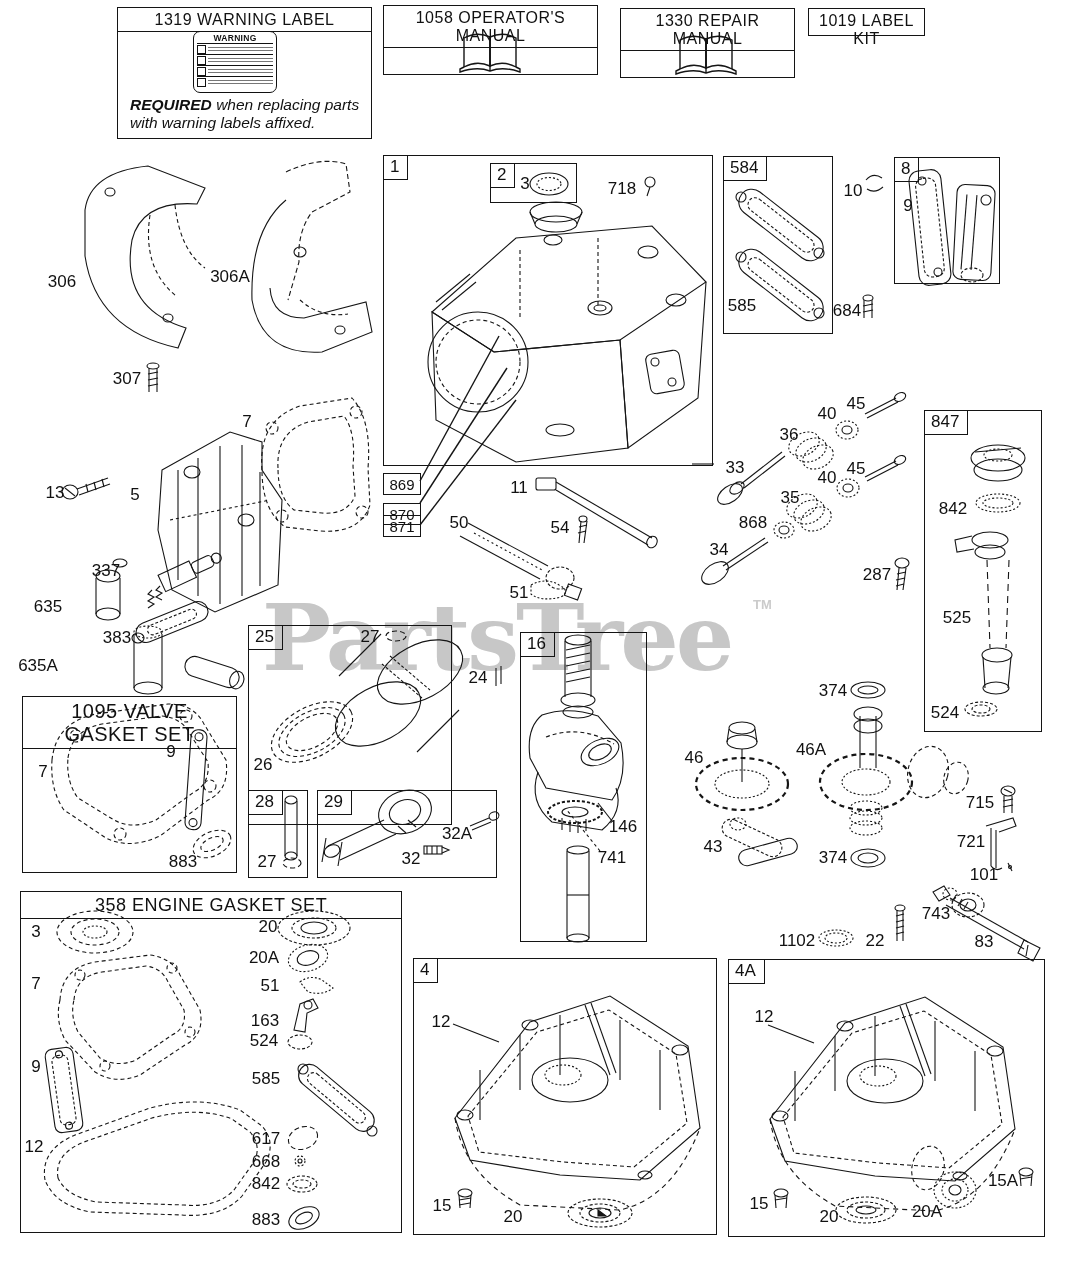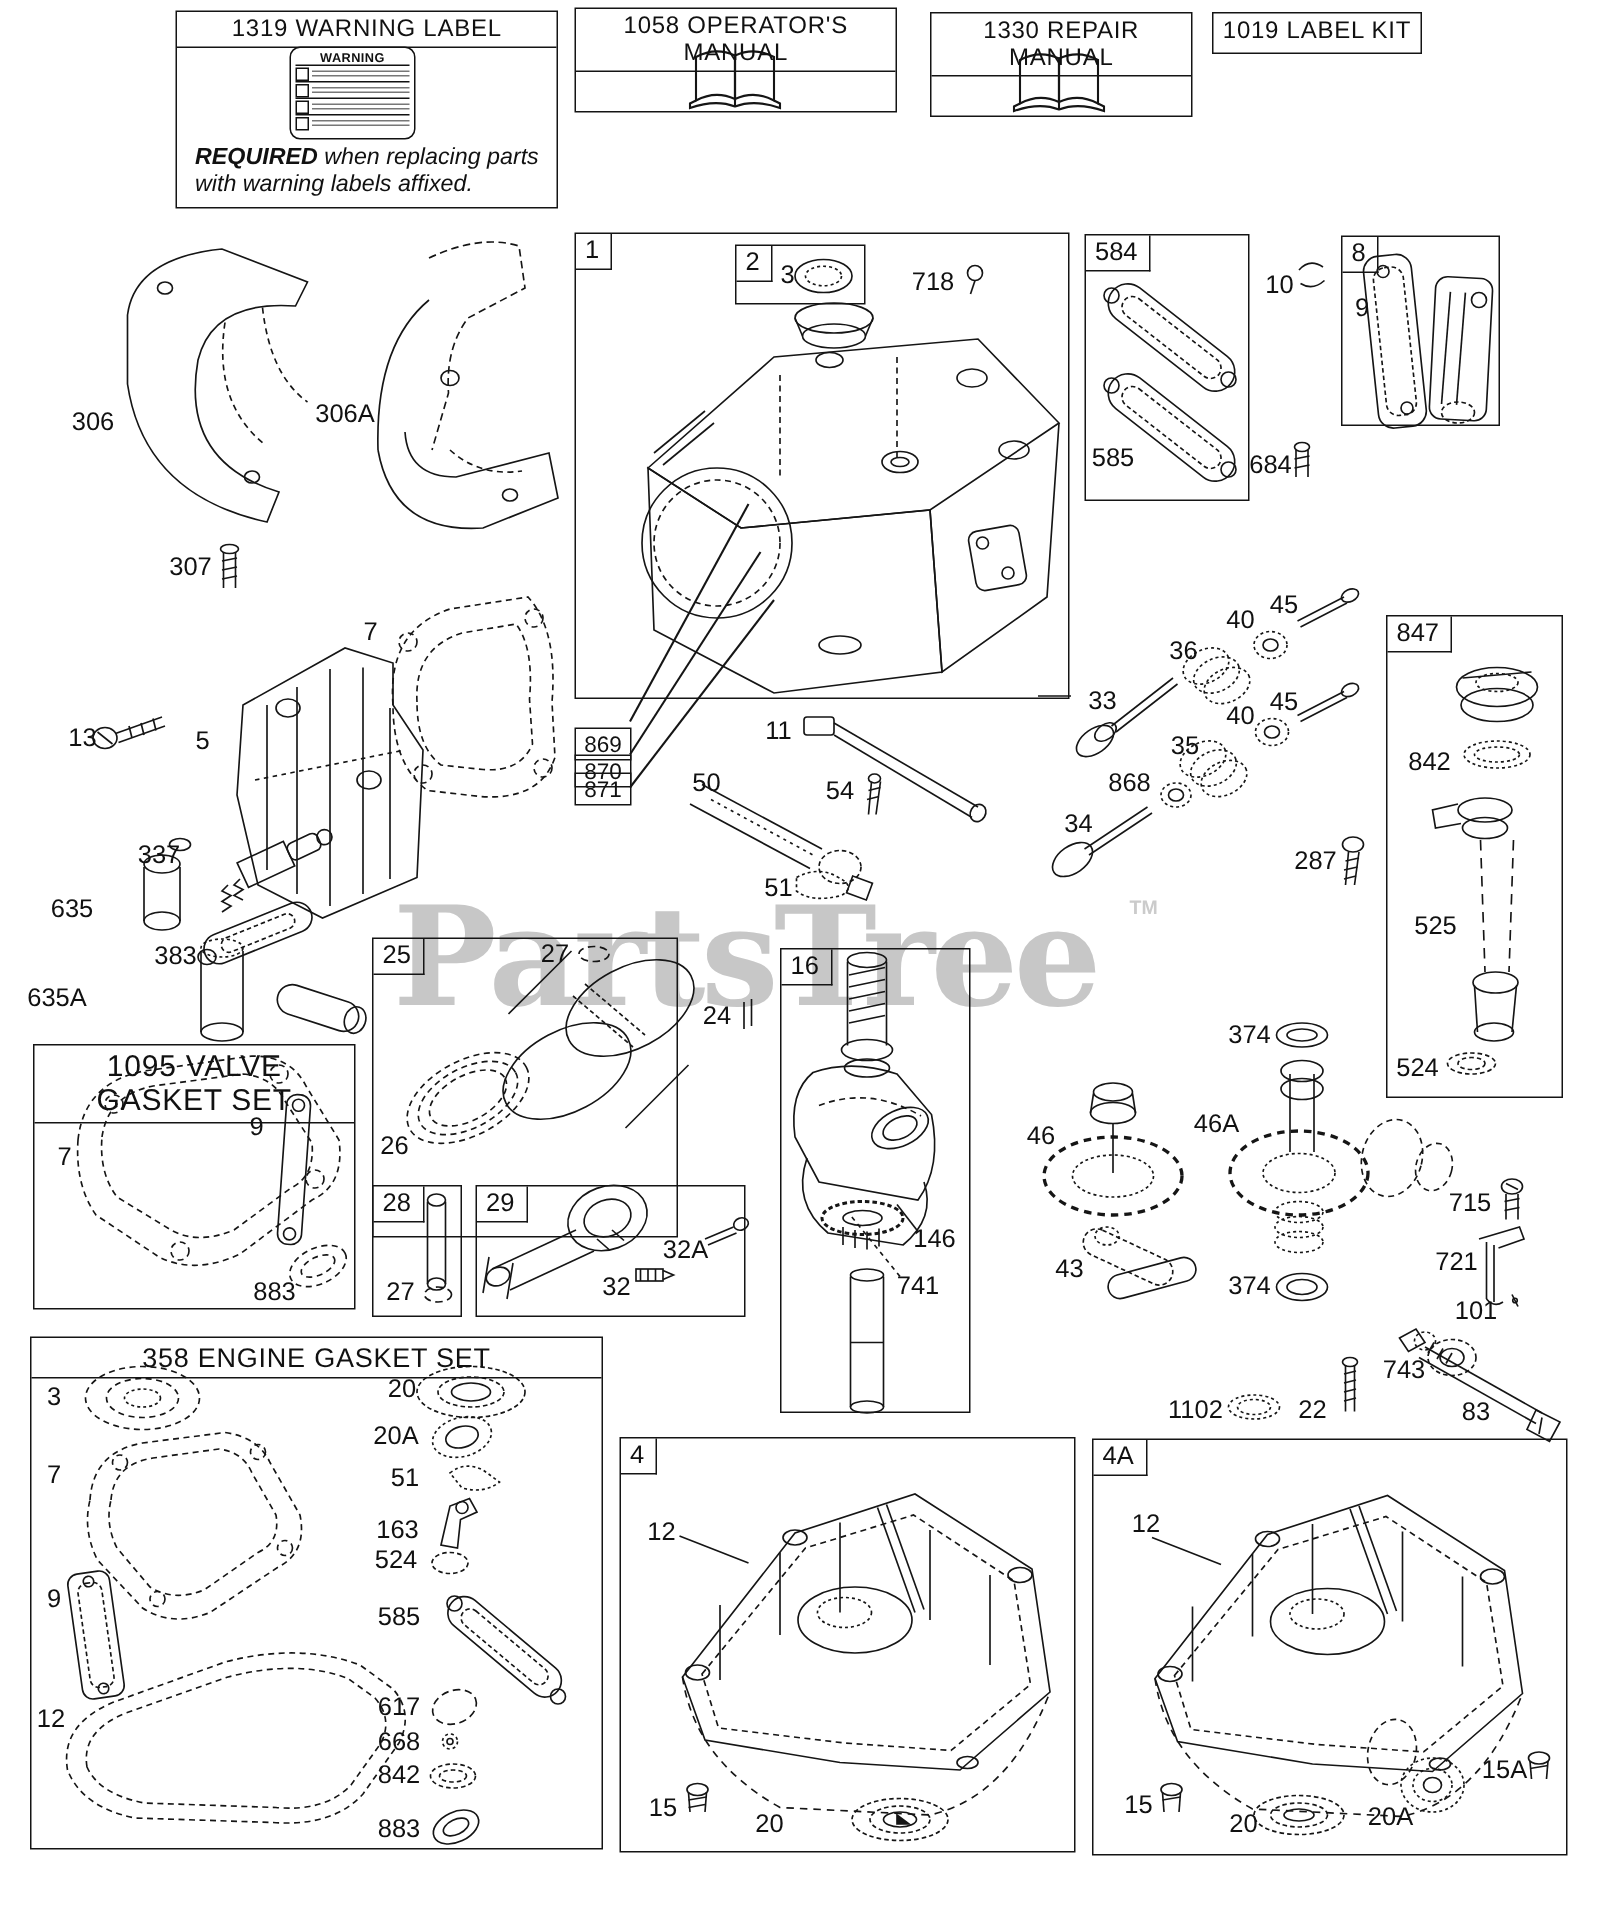--- a/index.html
+++ b/index.html
@@ -613,21 +613,21 @@
     <b>REQUIRED</b><span> when replacing parts</span><br>
     <span>with warning labels affixed.</span>
   </div>
 
   <div class="tbox" style="left:383px;top:5px;width:215px;height:70px;">
     <span class="title rule">1058 OPERATOR'S MANUAL</span>
   </div>
   <div class="tbox" style="left:620px;top:8px;width:175px;height:70px;">
     <span class="title rule">1330 REPAIR MANUAL</span>
   </div>
-  <div class="tbox" style="left:808px;top:8px;width:140px;height:28px;">
+  <div class="tbox" style="left:808px;top:8px;width:117px;height:28px;">
     <span class="title">1019 LABEL KIT</span>
   </div>
   <div class="tbox" style="left:22px;top:696px;width:215px;height:177px;">
     <span class="title rule" style="font-size:20px;">1095 VALVE GASKET SET</span>
   </div>
   <div class="tbox" style="left:20px;top:891px;width:382px;height:342px;">
     <span class="title rule" style="font-size:18px;">358 ENGINE GASKET SET</span>
   </div>
 
   <div id="panels-layer">
@@ -657,21 +657,21 @@
       </div>
       <div class="panel" style="left: 317px; top: 790px; width: 180px; height: 88px;">
         <span class="tab">29</span>
       </div>
       <div class="panel" style="left: 413px; top: 958px; width: 304px; height: 277px;">
         <span class="tab">4</span>
       </div>
       <div class="panel" style="left: 728px; top: 959px; width: 317px; height: 278px;">
         <span class="tab">4A</span>
       </div>
-      <div class="ref" style="left: 383px; top: 473px; margin-top: 12px;">869</div>
+      <div class="ref" style="left: 383px; top: 473px;">869</div>
       <div class="ref" style="left: 383px; top: 503px;">870</div>
       <div class="ref" style="left: 383px; top: 515px;">871</div>
     </div>
   <div id="callouts-layer">
       <div class="co" style="left: 62px; top: 281px;">306</div>
       <div class="co" style="left: 230px; top: 276px;">306A</div>
       <div class="co" style="left: 127px; top: 378px;">307</div>
       <div class="co" style="left: 247px; top: 421px;">7</div>
       <div class="co" style="left: 55px; top: 492px;">13</div>
       <div class="co" style="left: 135px; top: 494px;">5</div>
@@ -679,21 +679,21 @@
       <div class="co" style="left: 48px; top: 606px;">635</div>
       <div class="co" style="left: 117px; top: 637px;">383</div>
       <div class="co" style="left: 38px; top: 665px;">635A</div>
       <div class="co" style="left: 525px; top: 183px;">3</div>
       <div class="co" style="left: 622px; top: 188px;">718</div>
       <div class="co" style="left: 742px; top: 305px;">585</div>
       <div class="co" style="left: 847px; top: 310px;">684</div>
       <div class="co" style="left: 853px; top: 190px;">10</div>
       <div class="co" style="left: 908px; top: 205px;">9</div>
       <div class="co" style="left: 519px; top: 487px;">11</div>
-      <div class="co" style="left: 459px; top: 522px; margin-left: 12px;">50</div>
+      <div class="co" style="left: 459px; top: 522px;">50</div>
       <div class="co" style="left: 560px; top: 527px;">54</div>
       <div class="co" style="left: 519px; top: 592px;">51</div>
       <div class="co" style="left: 735px; top: 467px;">33</div>
       <div class="co" style="left: 789px; top: 434px;">36</div>
       <div class="co" style="left: 827px; top: 413px;">40</div>
       <div class="co" style="left: 856px; top: 403px;">45</div>
       <div class="co" style="left: 827px; top: 477px;">40</div>
       <div class="co" style="left: 856px; top: 468px;">45</div>
       <div class="co" style="left: 790px; top: 497px;">35</div>
       <div class="co" style="left: 753px; top: 522px;">868</div>

